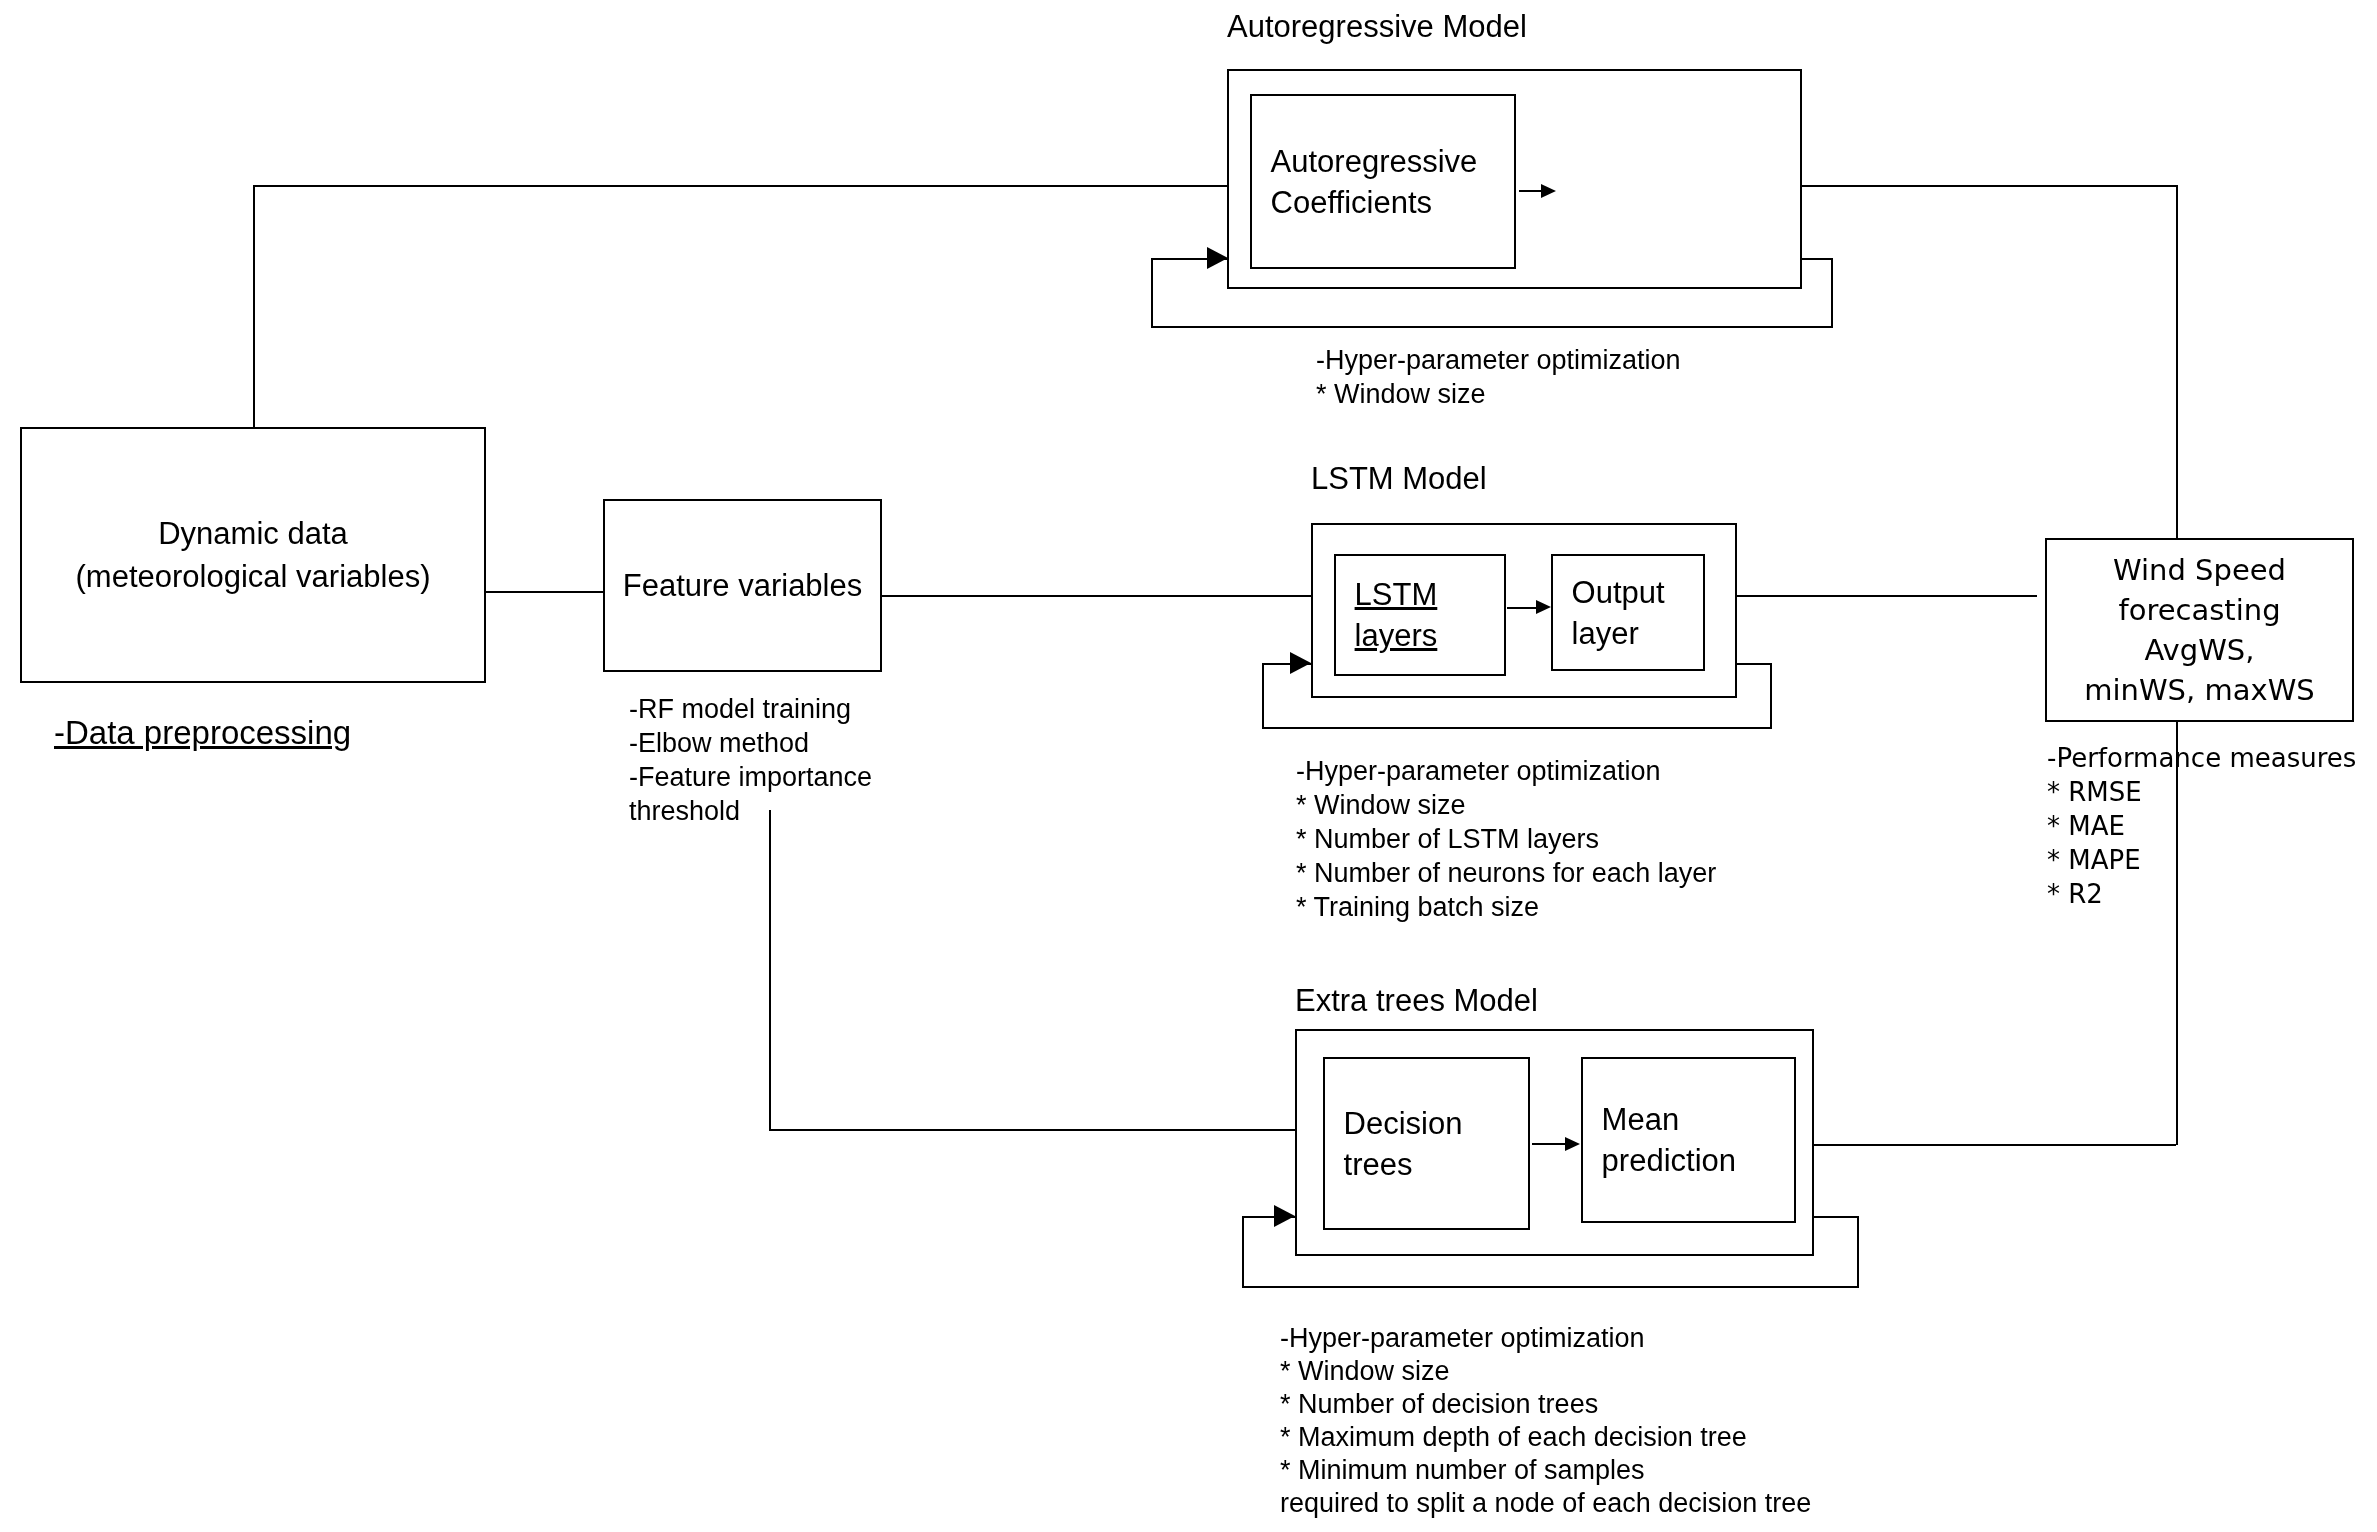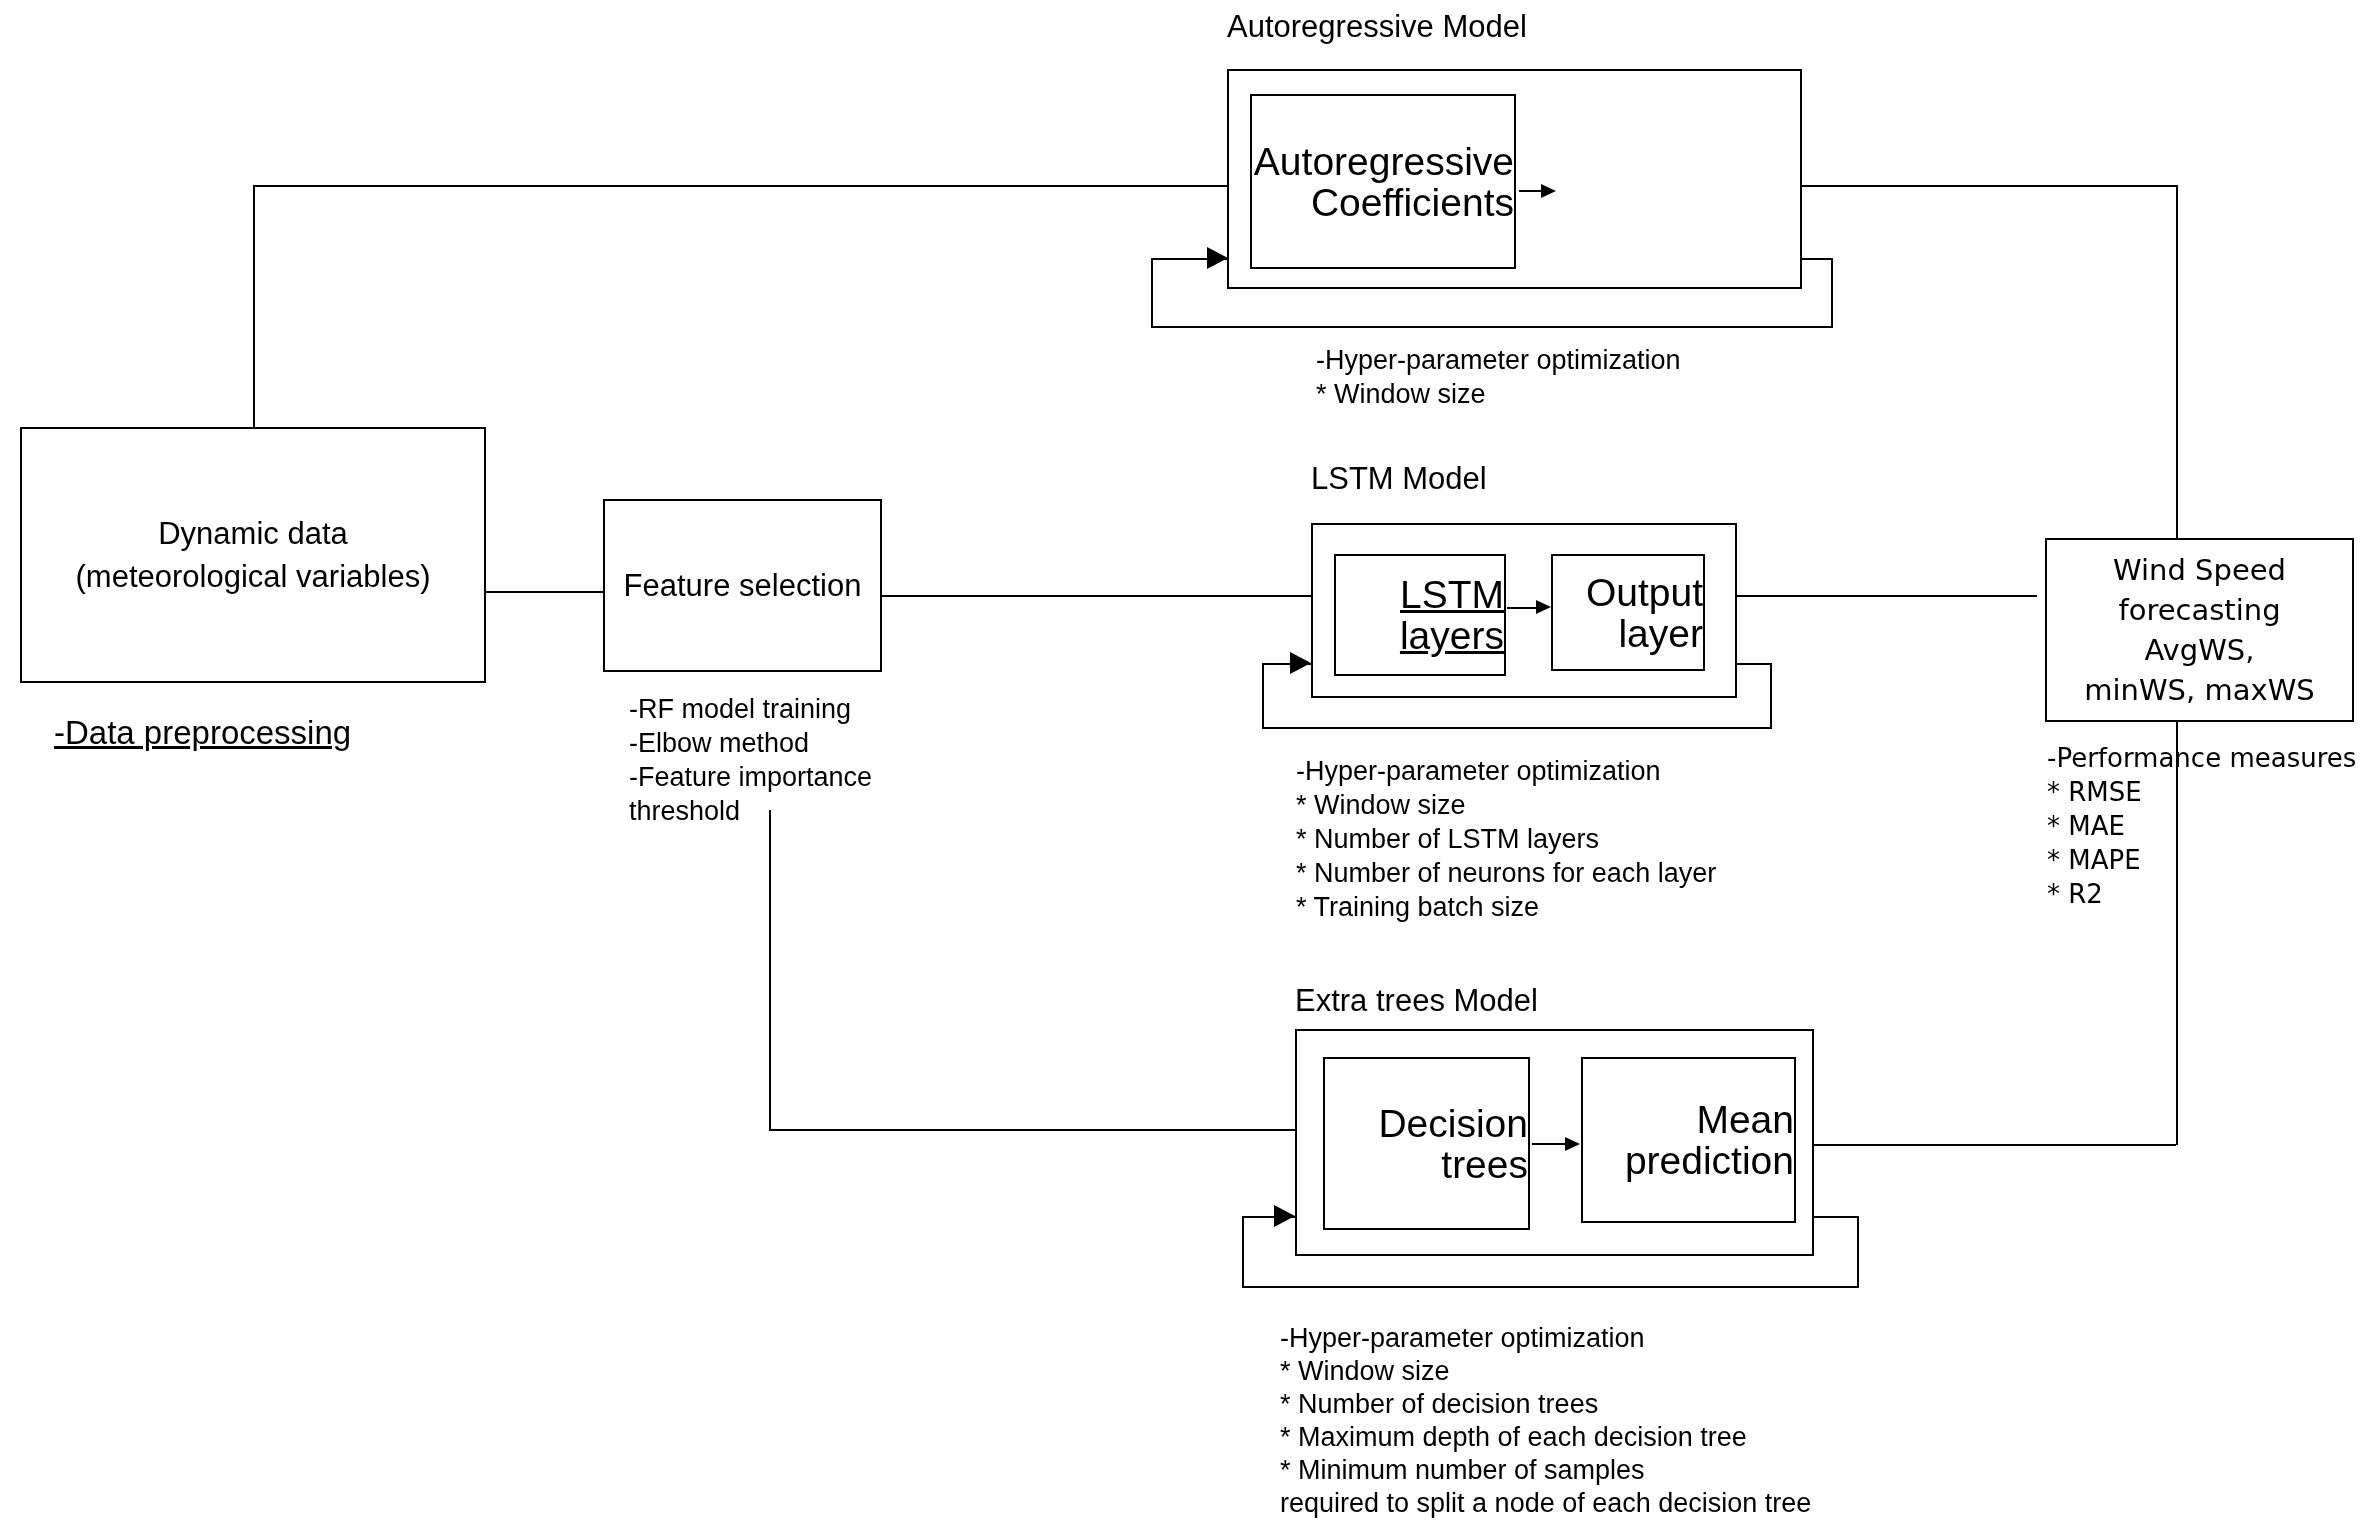--- a/index.html
+++ b/index.html
@@ -2,21 +2,21 @@
 <html style="font-size:11.4px"><head>
 <meta charset="utf-8">
 <style>
   html,body{margin:0;padding:0;background:#ffffff;}
   .canvas{position:relative;width:2377px;height:1533px;background:#ffffff;
           font-family:"Liberation Sans",sans-serif;color:#000;overflow:hidden;}
   .ln{position:absolute;background:#000;z-index:0;}
   .box{position:absolute;border:2.1px solid #000;background:#fff;box-sizing:border-box;}
   .outer{z-index:1;}
   .inner{z-index:2;border-width:2.9px;display:flex;flex-direction:column;justify-content:center;
-         font-size:39px;line-height:41px;padding-left:18.6px;align-items:flex-end;}
+         font-size:31px;line-height:41px;padding-left:18.6px;}
   .centerbox{display:flex;flex-direction:column;justify-content:center;text-align:center;padding-left:0;}
   .loop{position:absolute;border:2.1px solid #000;background:transparent;z-index:0;box-sizing:border-box;}
   .arrowhead{position:absolute;width:0;height:0;border-top:11.4px solid transparent;
              border-bottom:11.4px solid transparent;border-left:21.5px solid #000;z-index:3;}
   .arrowhead.small{border-top:7.9px solid transparent;border-bottom:7.9px solid transparent;
              border-left:15.7px solid #000;}
   .title{position:absolute;font-size:31px;text-align:left;}
   .caption{position:absolute;font-size:27px;line-height:34px;}
   .bigcaption{font-size:33px;}
   .dejavu{font-family:"DejaVu Sans",sans-serif;}
@@ -40,21 +40,21 @@
   <div class="ln" style="left:1814px;top:1144px;width:362px;height:2.1px;"></div>
   <div class="ln" style="left:2176px;top:722px;width:2.1px;height:423px;"></div>
 
   <div class="box centerbox" style="left:20px;top:427px;width:466px;height:256px;font-size:31px;line-height:43px;">
     <div>Dynamic data</div>
     <div>(meteorological variables)</div>
   </div>
   <div class="caption bigcaption" style="left:54px;top:716px;text-decoration:underline;">-Data preprocessing</div>
 
   <div class="box centerbox" style="left:603px;top:499px;width:279px;height:173px;font-size:31px;">
-    <div>Feature selection</div>
+    <div>Feature variables</div>
   </div>
   <div class="caption" style="left:629px;top:692px;">
     <div>-RF model training</div>
     <div>-Elbow method</div>
     <div>-Feature importance</div>
     <div>threshold</div>
   </div>
 
   <div class="title" style="left:1227px;top:8.6px;width:575px;">Autoregressive Model</div>
   <div class="loop" style="left:1151px;top:258px;width:682px;height:70px;"></div>

